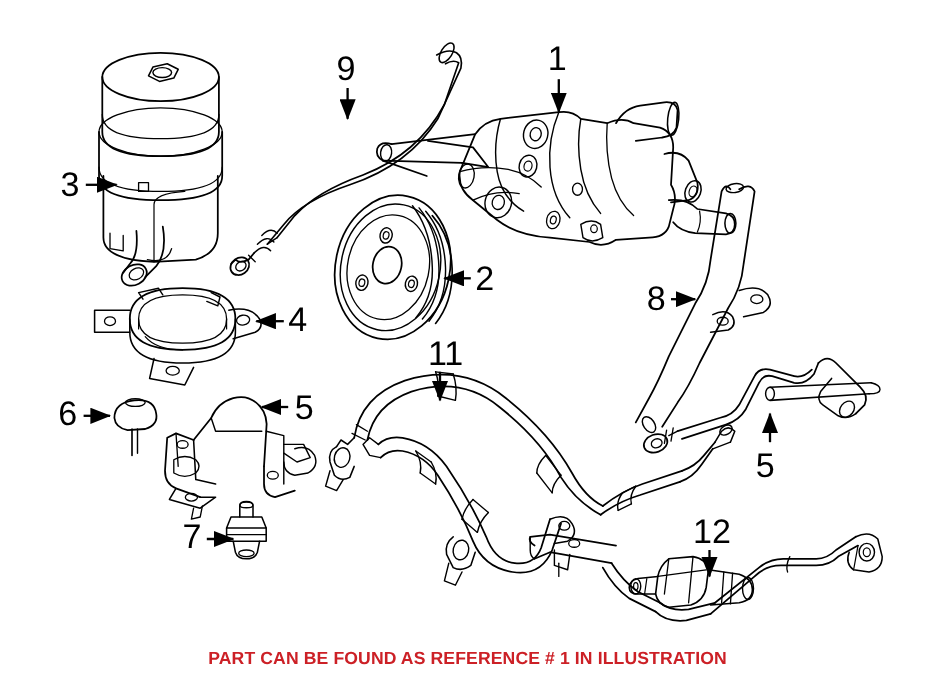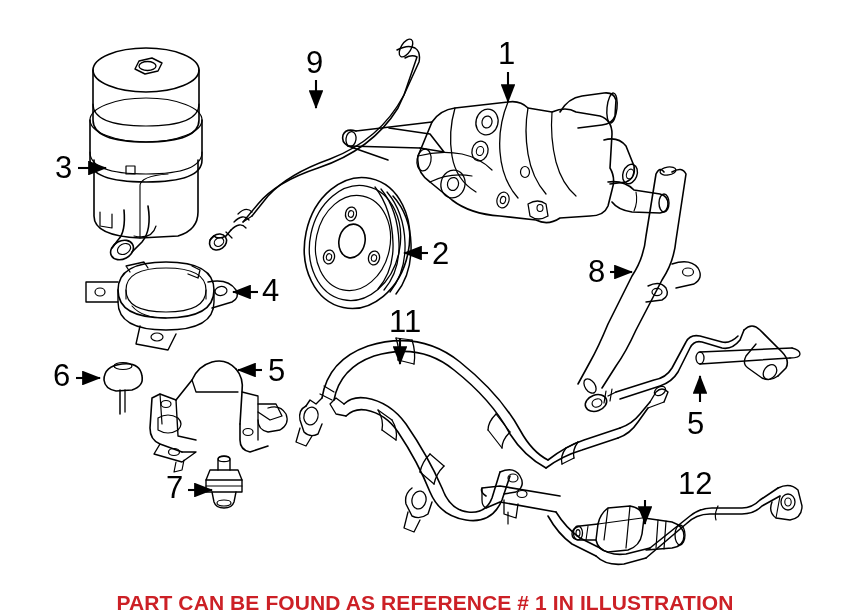--- a/index.html
+++ b/index.html
@@ -32,21 +32,21 @@
     white-space: nowrap;
     user-select: none;
   }
   #caption {
     position: absolute;
     left: 0;
     top: 591px;
     width: 850px;
     text-align: center;
     font-family: "Liberation Sans", sans-serif;
-    font-size: 21px;
+    font-size: 16px;
     font-weight: bold;
     letter-spacing: 0.1px;
     color: #cc2026;
     white-space: nowrap;
   }
 </style>
 </head>
 <body>
 
 <div id="stage" style="background: rgb(255, 255, 255);">
@@ -393,18 +393,18 @@
       <div class="callout-num" style="left: 432px; top: 238px;">2</div>
       <div class="callout-num" style="left: 55px; top: 152px;">3</div>
       <div class="callout-num" style="left: 262px; top: 275px;">4</div>
       <div class="callout-num" style="left: 268px; top: 355px;">5</div>
       <div class="callout-num" style="left: 53px; top: 360px;">6</div>
       <div class="callout-num" style="left: 166px; top: 472px;">7</div>
       <div class="callout-num" style="left: 588px; top: 256px;">8</div>
       <div class="callout-num" style="left: 306px; top: 47px;">9</div>
       <div class="callout-num" style="left: 389px; top: 306px;">11</div>
       <div class="callout-num" style="left: 687px; top: 408px;">5</div>
-      <div class="callout-num" style="left: 630px; top: 468px; margin-left: 48px;">12</div>
+      <div class="callout-num" style="left: 630px; top: 468px;">12</div>
     </div>
 
   <div id="caption" style="color: rgb(204, 32, 38);">PART CAN BE FOUND AS REFERENCE # 1 IN ILLUSTRATION</div>
 
 </div>
 
 </body></html>

